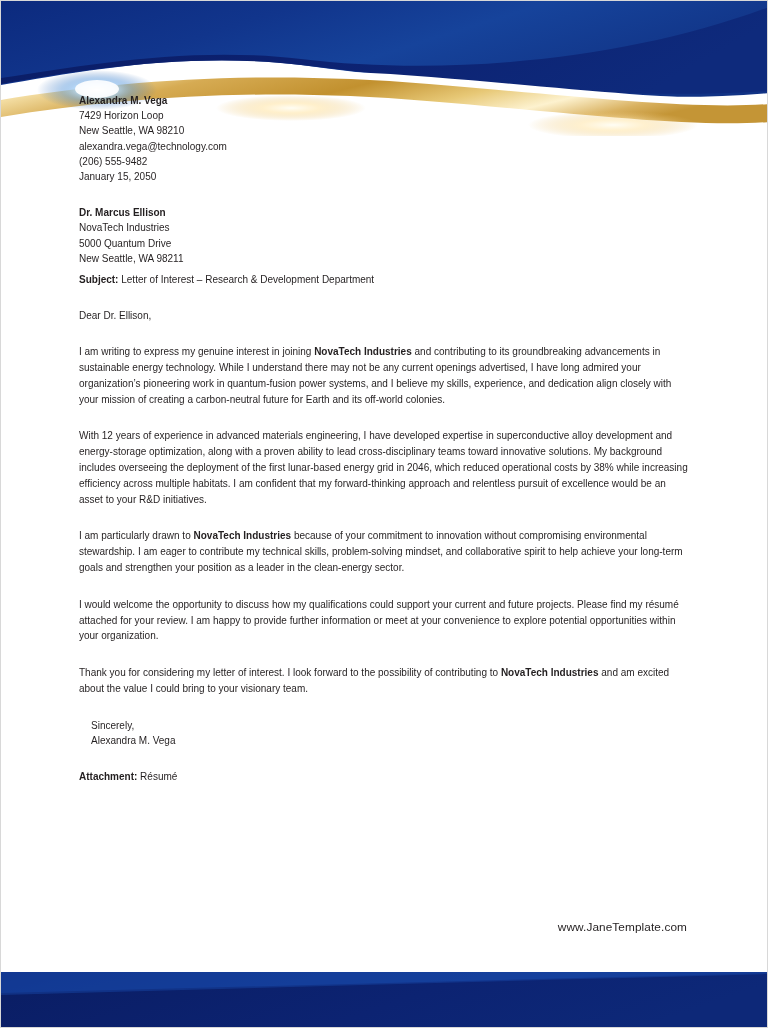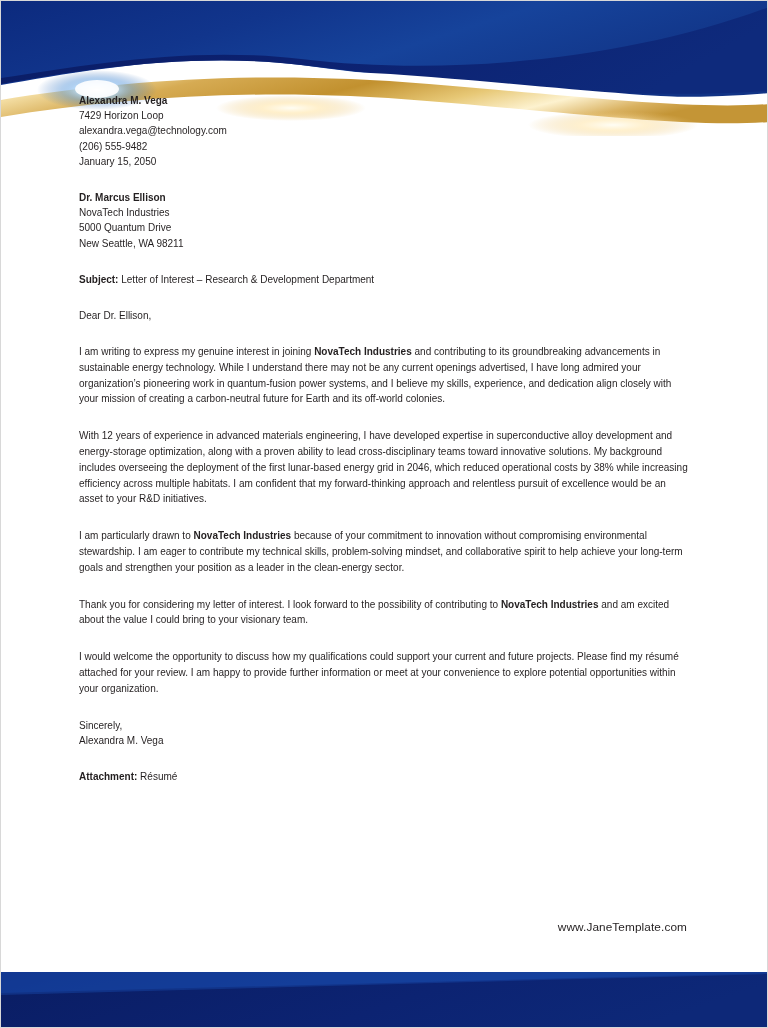--- a/index.html
+++ b/index.html
@@ -51,41 +51,42 @@
     color: #231f20;
     font-size: 10px;
     line-height: 1.52;
   }
 
   .block { margin-bottom: 0; }
 
   .line { white-space: nowrap; }
 
   .sender-block { margin-bottom: 21px; }
-  .recipient-block { margin-bottom: 21px; }
+  .recipient-block { margin-bottom: 6px; }
 
   .name-strong {
     font-weight: bold;
   }
 
   .subject-line {
     margin-bottom: 21px;
   }
   .salutation {
     margin-bottom: 21px;
   }
 
   .para {
     margin: 4px 0 21px 0;
     text-align: left;
     line-height: 1.58;
   }
 
   .closing {
     margin-bottom: 21px;
+    margin-left: 12px;
   }
 
   .attachment {
     margin-bottom: 0;
   }
 
   b, strong { font-weight: bold; }
 
   .website {
     position: absolute;
@@ -161,20 +162,21 @@
         <ellipse cx="612" cy="124" rx="85" ry="14" fill="url(#glowGold)" opacity="0.8"></ellipse>
       </g>
     </svg>
   </div>
 
   <div class="letter">
 
     <div class="block sender-block">
       <div class="line name-strong">Alexandra M. Vega</div>
       <div class="line">7429 Horizon Loop</div>
+      <div class="line">New Seattle, WA 98210</div>
       <div class="line">alexandra.vega@technology.com</div>
       <div class="line">(206) 555-9482</div>
       <div class="line">January 15, 2050</div>
     </div>
 
     <div class="block recipient-block">
       <div class="line name-strong">Dr. Marcus Ellison</div>
       <div class="line">NovaTech Industries</div>
       <div class="line">5000 Quantum Drive</div>
       <div class="line">New Seattle, WA 98211</div>
@@ -183,23 +185,23 @@
     <div class="subject-line"><b>Subject:</b><span> Letter of Interest – Research &amp; Development Department</span></div>
 
     <div class="salutation">Dear Dr. Ellison,</div>
 
     <p class="para"><span>I am writing to express my genuine interest in joining </span><b>NovaTech Industries</b><span> and contributing to its groundbreaking advancements in sustainable energy technology. While I understand there may not be any current openings advertised, I have long admired your organization’s pioneering work in quantum-fusion power systems, and I believe my skills, experience, and dedication align closely with your mission of creating a carbon-neutral future for Earth and its off-world colonies.</span></p>
 
     <p class="para">With 12 years of experience in advanced materials engineering, I have developed expertise in superconductive alloy development and energy-storage optimization, along with a proven ability to lead cross-disciplinary teams toward innovative solutions. My background includes overseeing the deployment of the first lunar-based energy grid in 2046, which reduced operational costs by 38% while increasing efficiency across multiple habitats. I am confident that my forward-thinking approach and relentless pursuit of excellence would be an asset to your R&amp;D initiatives.</p>
 
     <p class="para"><span>I am particularly drawn to </span><b>NovaTech Industries</b><span> because of your commitment to innovation without compromising environmental stewardship. I am eager to contribute my technical skills, problem-solving mindset, and collaborative spirit to help achieve your long-term goals and strengthen your position as a leader in the clean-energy sector.</span></p>
 
+    <p class="para">I would welcome the opportunity to discuss how my qualifications could support your current and future projects. Please find my résumé attached for your review. I am happy to provide further information or meet at your convenience to explore potential opportunities within your organization.</p>
+
     <p class="para"><span>Thank you for considering my letter of interest. I look forward to the possibility of contributing to </span><b>NovaTech Industries</b><span> and am excited about the value I could bring to your visionary team.</span></p>
-
-    <p class="para">I would welcome the opportunity to discuss how my qualifications could support your current and future projects. Please find my résumé attached for your review. I am happy to provide further information or meet at your convenience to explore potential opportunities within your organization.</p>
 
     <div class="closing">
       <div class="line">Sincerely,</div>
       <div class="line">Alexandra M. Vega</div>
     </div>
 
     <div class="attachment"><b>Attachment:</b><span> Résumé</span></div>
 
   </div>
 

